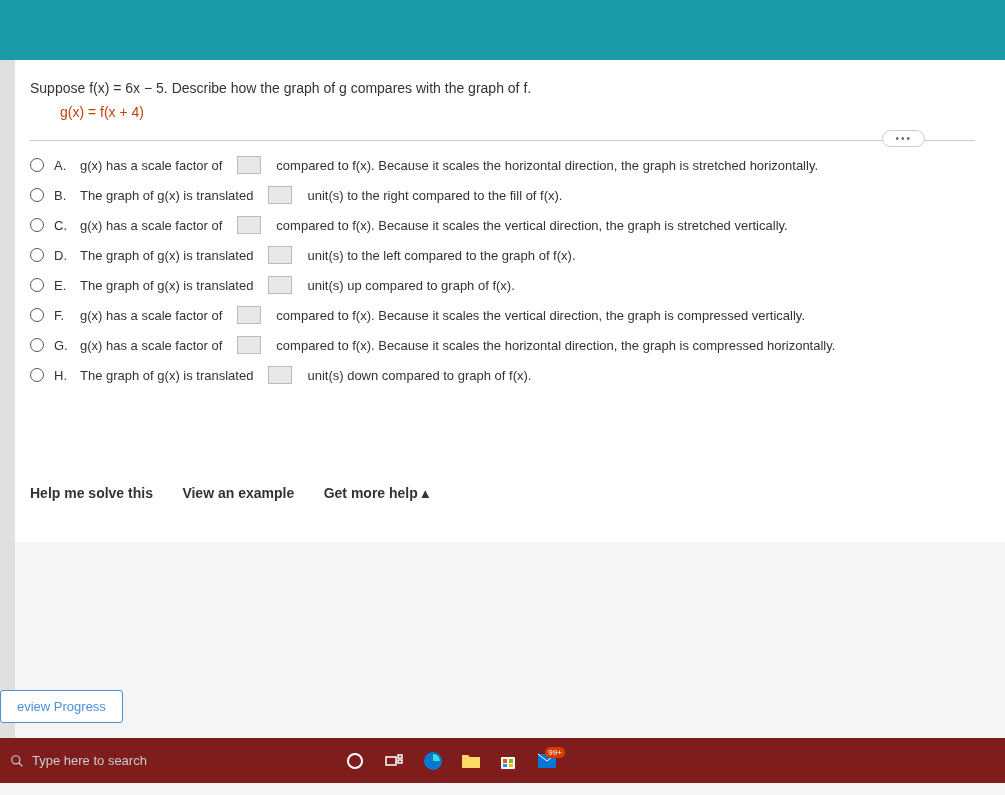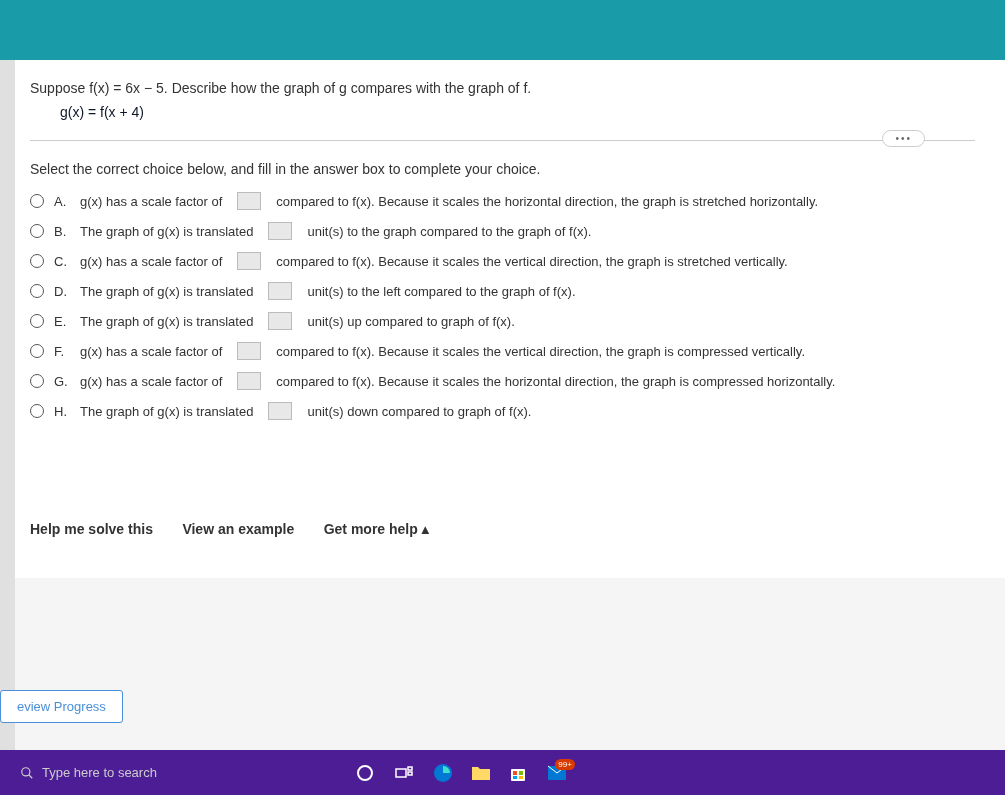--- a/index.html
+++ b/index.html
@@ -25,21 +25,21 @@
       padding: 20px 30px;
       margin: 0;
     }
     .question-text {
       font-size: 14px;
       color: #333;
       margin-bottom: 8px;
     }
     .equation {
       font-size: 14px;
-      color: #0f172a;
+      color: #c2410c;
       margin-left: 30px;
       margin-bottom: 20px;
     }
     .divider {
       border: none;
       border-top: 1px solid #ccc;
       margin: 15px 0;
       position: relative;
     }
     .divider-dots {
@@ -112,28 +112,28 @@
       background: white;
       border: 1px solid #4a90d9;
       color: #4a90d9;
       padding: 8px 16px;
       font-size: 13px;
       border-radius: 3px;
       cursor: pointer;
     }
     .taskbar {
       position: absolute;
-      bottom: 0;
+      bottom: 12px;
       left: 0;
       right: 0;
       height: 45px;
-      background: #4c1d95;
-      display: flex;
-      align-items: center;
-      padding: 0 20px;
+      background: #7f1d1d;
+      display: flex;
+      align-items: center;
+      padding: 0 10px;
     }
     .search-box {
       color: #ccc;
       font-size: 13px;
       display: flex;
       align-items: center;
       gap: 8px;
     }
     .search-icon-svg {
       width: 14px;
@@ -177,39 +177,38 @@
 
 <div class="content-area">
   <div class="question-text">Suppose f(x) = 6x − 5. Describe how the graph of g compares with the graph of f.</div>
   <div class="equation">g(x) = f(x + 4)</div>
 
   <div style="position:relative;">
     <hr class="divider">
     <span class="divider-dots">•••</span>
   </div>
 
-  <div class="instruction">Select the correct choice below, and fill in the answer box to complete your choice.</div>
 
   <div class="option-row">
     <div class="radio"></div>
     <span class="option-label">A.</span>
     <span class="option-text">
       <span>g(x) has a scale factor of</span>
       <span class="answer-box"></span>
       <span>compared to f(x). Because it scales the horizontal direction, the graph is stretched horizontally.</span>
     </span>
   </div>
 
   <div class="option-row">
     <div class="radio"></div>
     <span class="option-label">B.</span>
     <span class="option-text">
       <span>The graph of g(x) is translated</span>
       <span class="answer-box"></span>
-      <span>unit(s) to the graph compared to the graph of f(x).</span>
+      <span>unit(s) to the right compared to the fill of f(x).</span>
     </span>
   </div>
 
   <div class="option-row">
     <div class="radio"></div>
     <span class="option-label">C.</span>
     <span class="option-text">
       <span>g(x) has a scale factor of</span>
       <span class="answer-box"></span>
       <span>compared to f(x). Because it scales the vertical direction, the graph is stretched vertically.</span>

